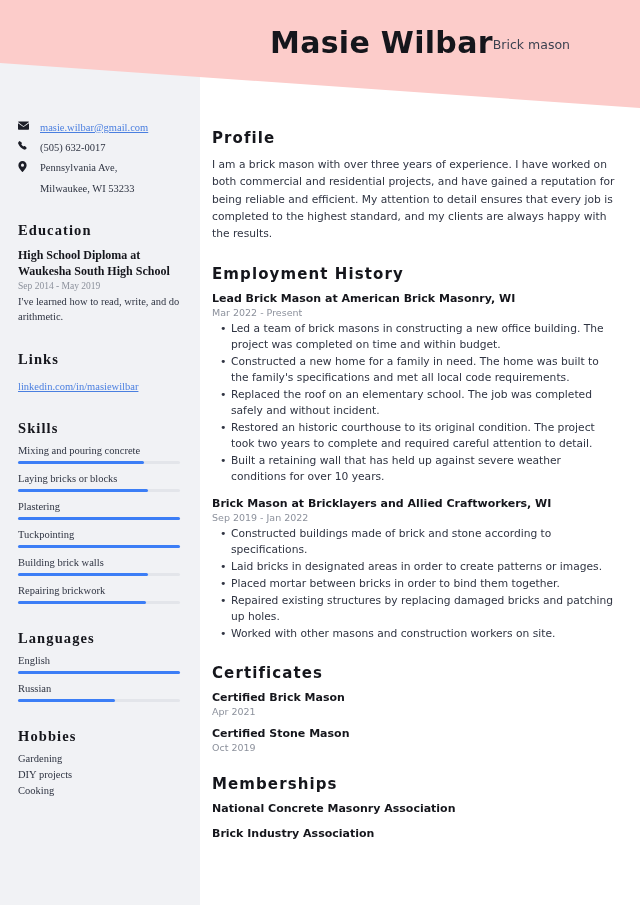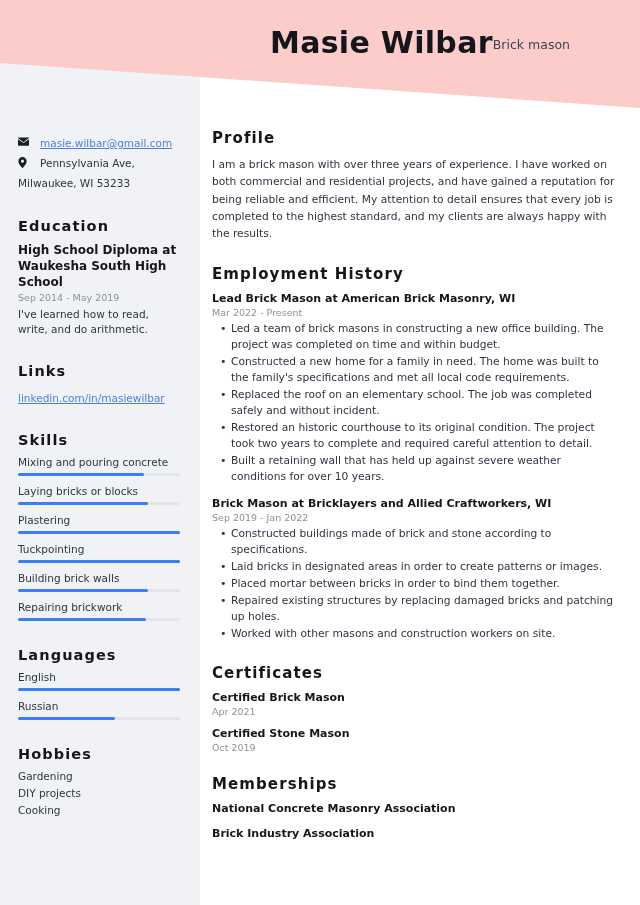--- a/index.html
+++ b/index.html
@@ -40,41 +40,42 @@
     color: #15161c; letter-spacing: .3px;
     line-height: 1.1;
   }
   .job-title {
     font-size: 12.5px; color: #3c4250;
     margin-top: 4px;
   }
 
   
   .sidebar {
-    position: absolute; left: 0; top: 112px;
+    position: absolute; left: 0; top: 96px;
     width: 200px; padding: 24px 20px 0 18px;
     z-index: 4;
+    font-family: Liberation Serif, serif;
   }
   .contact-row {
     display: flex; align-items: flex-start;
     margin-bottom: 5px;
     font-size: 10.5px; color: #2f3442;
     line-height: 1.45;
   }
   .contact-ico {
     width: 16px; min-width: 16px; margin-right: 6px;
     display: flex; align-items: center; justify-content: flex-start;
     padding-top: 1px;
   }
   .contact-ico svg { display: block; }
   .contact-link {
     color: #4a7fe0; text-decoration: underline;
     word-break: break-all;
   }
-  .addr-line2 { font-size: 10.5px; color: #2f3442; line-height:1.45; }
+  .addr-line2 { margin-left: 22px; font-size: 10.5px; color: #2f3442; line-height:1.45; }
 
   .side-h {
     font-size: 14.5px; font-weight: bold;
     color: #15161c; letter-spacing: 1.1px;
     margin: 26px 0 8px 0;
   }
   .edu-title {
     font-size: 12px; font-weight: bold; color: #15161c;
     line-height: 1.35;
   }
@@ -161,20 +162,28 @@
 
     <div class="contact-row">
       <span class="contact-ico">
         <svg width="11" height="9" viewBox="0 0 16 12">
             <path fill="#1b1d26" d="M1 0h14a1 1 0 0 1 1 1L8 7 0 1a1 1 0 0 1 1-1zm-1 2.6 8 5.6 8-5.6V11a1 1 0 0 1-1 1H1a1 1 0 0 1-1-1z"></path>
           </svg>
       </span>
       <a class="contact-link" href="#">masie.wilbar@gmail.com</a>
     </div>
 
+    <div class="contact-row">
+      <span class="contact-ico">
+        <svg width="10" height="10" viewBox="0 0 16 16">
+            <path fill="#1b1d26" d="M3.6.6a1.4 1.4 0 0 0-2 .1L.9 1.6C.2 2.4 0 3.5.4 4.5c1.5 3.8 5.3 7.6 9.1 9.1 1 .4 2.1.2 2.9-.5l.9-.7a1.4 1.4 0 0 0 .1-2l-1.9-2.1a1.4 1.4 0 0 0-1.8-.2l-1 .7c-1.4-.9-2.6-2.1-3.5-3.5l.7-1a1.4 1.4 0 0 0-.2-1.8z"></path>
+          </svg>
+      </span>
+      <span>(505) 632-0017</span>
+    </div>
 
     <div class="contact-row">
       <span class="contact-ico">
         <svg width="9" height="11" viewBox="0 0 12 16">
             <path fill="#1b1d26" d="M6 0C2.7 0 0 2.7 0 6c0 4.5 6 10 6 10s6-5.5 6-10c0-3.3-2.7-6-6-6zm0 8.2A2.2 2.2 0 1 1 6 3.8a2.2 2.2 0 0 1 0 4.4z"></path>
           </svg>
       </span>
       <span>Pennsylvania Ave,</span>
     </div>
     <div class="addr-line2">Milwaukee, WI 53233</div>

